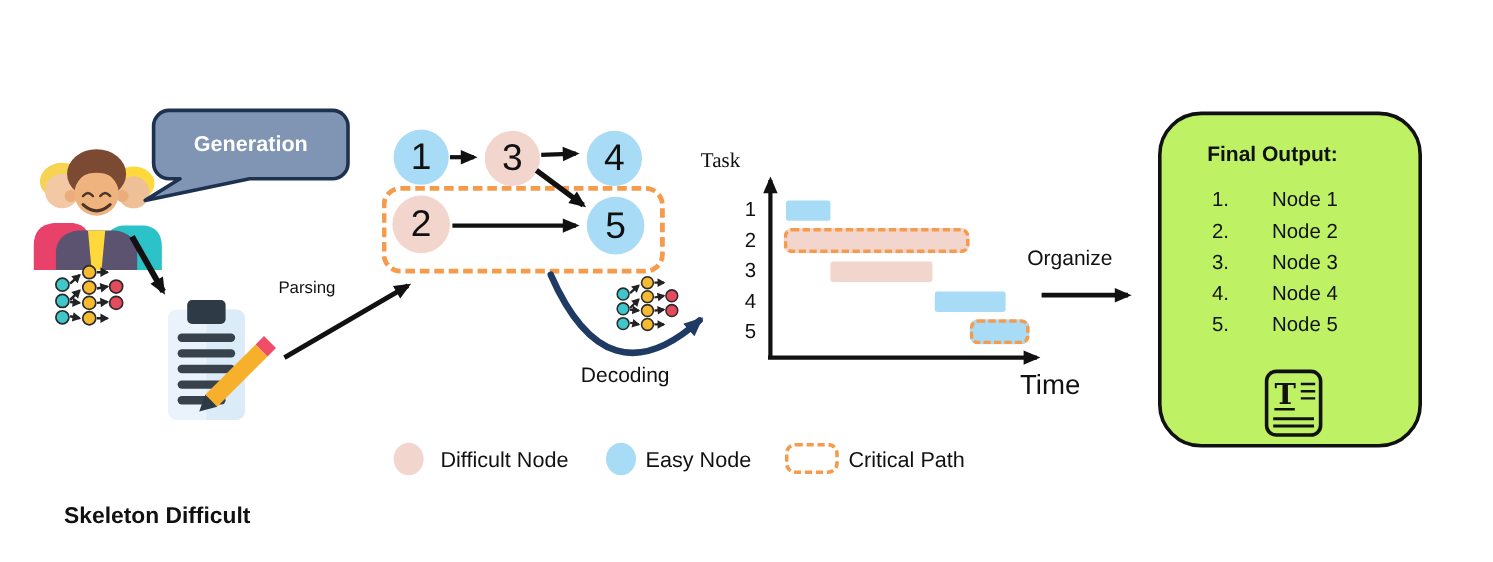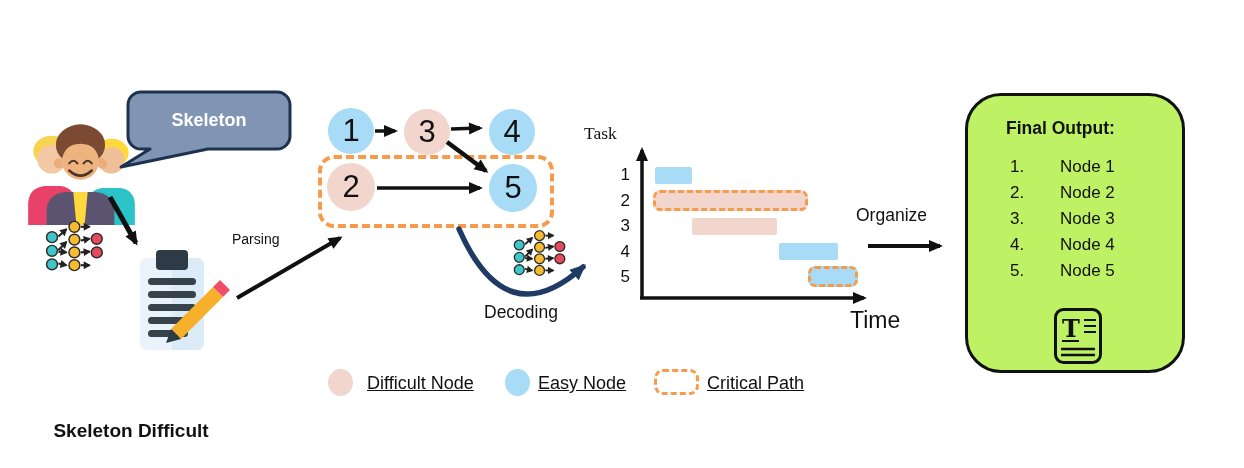--- a/index.html
+++ b/index.html
@@ -31,21 +31,21 @@
   .organize-label{left:856px;top:205px;width:96px;font-size:17.5px;z-index:6;}
   
   .output-box{left:965px;top:93px;width:220px;height:280px;background:#bef264;border:3px solid #111;
               border-radius:36px;box-sizing:border-box;z-index:2;}
   .output-title{position:absolute;left:38px;top:22px;font-size:17.5px;font-weight:bold;}
   .output-list{position:absolute;left:42px;top:58px;font-size:17px;}
   .output-row{display:flex;line-height:26px;}
   .output-row .num{width:50px;}
   .doc-icon{position:absolute;left:85px;top:211px;}
   
-  .legend-label{top:371px;height:24px;line-height:24px;font-size:18px;z-index:6;text-decoration:underline;}
+  .legend-label{top:371px;height:24px;line-height:24px;font-size:18px;z-index:6;}
   .legend-circle{top:369px;width:25px;height:27px;border-radius:50%;z-index:6;}
   .legend-dashed{left:654px;top:369px;width:45px;height:26px;border:3.5px dashed #f59b4b;border-radius:9px;
                  box-sizing:border-box;z-index:6;}
   
   .caption{top:420px;font-weight:bold;font-size:19px;text-align:center;z-index:6;}
   .caption-left{left:21px;width:220px;}
   .caption-mid{left:421px;width:360px;}
   .caption-right{left:938px;width:240px;}
   svg{display:block;}
   .overlay{left:0;top:0;z-index:4;pointer-events:none;}
@@ -102,21 +102,21 @@
     <path d="M46,52 q4,-5 8,0" stroke="#4a3528" stroke-width="2" fill="none" stroke-linecap="round"></path>
     <path d="M60,52 q4,-5 8,0" stroke="#4a3528" stroke-width="2" fill="none" stroke-linecap="round"></path>
     <path d="M46,59 q11,10 22,0" stroke="#4a3528" stroke-width="2.5" fill="none" stroke-linecap="round"></path>
     <path d="M24,112 V96 Q26,82 42,80 H72 Q88,82 90,96 V112 Z" fill="#5b5370"></path>
     <polygon points="50,80 64,80 61,112 53,112" fill="#ffd93b"></polygon>
   </svg>
 
   <svg class="abs" style="left:108px;top:86px;z-index:5" width="192" height="92" viewBox="0 0 192 92">
     <path d="M33,6 H169 A13,13 0 0 1 182,19 V50 A13,13 0 0 1 169,63 H100 L13,81 L42,63 H33 A13,13 0 0 1 20,50 V19 A13,13 0 0 1 33,6 Z" fill="#8095b3" stroke="#1e3250" stroke-width="3" stroke-linejoin="round"></path>
   </svg>
-  <div class="abs bubble-text">Skeleton</div>
+  <div class="abs bubble-text">Generation</div>
 
   <svg class="abs icon-svg" style="left:44px;top:217px" width="64" height="58" viewBox="0 0 40 34">
       <use href="#gicon"></use>
     </svg>
   <svg class="abs icon-svg" style="left:512px;top:227px" width="58" height="52" viewBox="0 0 40 34">
       <use href="#gicon"></use>
     </svg>
 
   <svg class="abs icon-svg" style="left:132px;top:248px" width="105" height="112" viewBox="0 0 105 112">
     <rect x="8" y="10" width="64" height="92" rx="7" fill="#eaf3fc"></rect>

